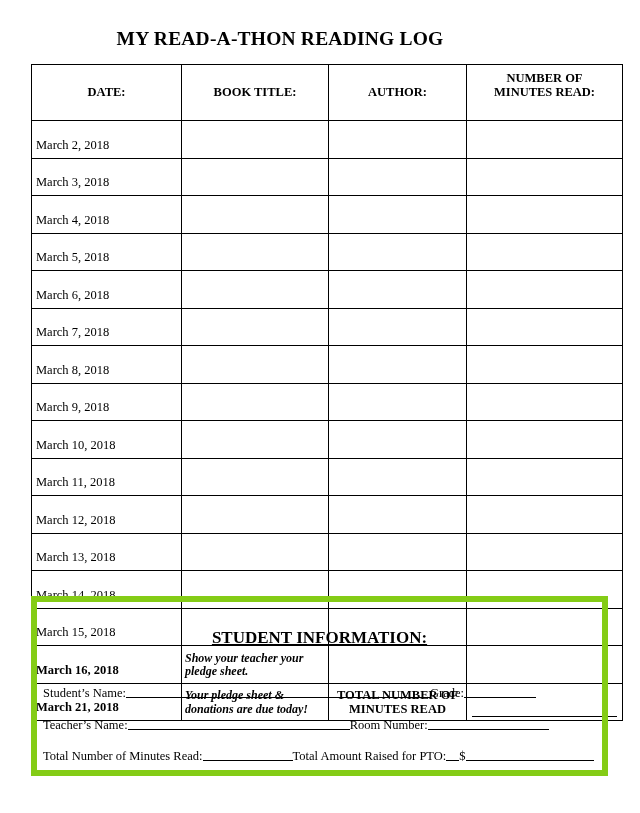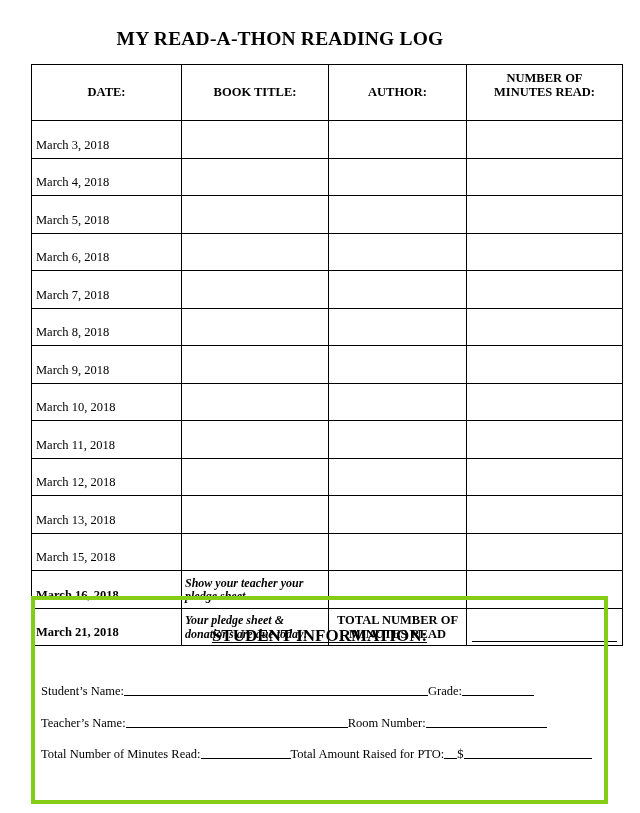--- a/index.html
+++ b/index.html
@@ -97,22 +97,22 @@
     height: 0;
     width: 100%;
   }
 
   
   .student-box {
     position: absolute;
     left: 31px;
     top: 596px;
     width: 577px;
-    height: 208px;
-    border: 4px solid #84cc16;
+    height: 180px;
+    border: 6px solid #84cc16;
     box-sizing: border-box;
   }
   .student-heading {
     text-align: center;
     font-size: 17px;
     font-weight: bold;
     text-decoration: underline;
     margin-top: 26px;
   }
   .field-rows {
@@ -160,20 +160,26 @@
       <th>AUTHOR:</th>
       <th>
         <span>NUMBER OF</span><br>
         <span>MINUTES READ:</span>
       </th>
     </tr>
   </thead>
   <tbody>
 
     <tr>
+      <td class="date-cell">March 2, 2018</td>
+      <td class="entry-cell"></td>
+      <td class="entry-cell"></td>
+      <td class="entry-cell"></td>
+    </tr>
+    <tr>
       <td class="date-cell">March 3, 2018</td>
       <td class="entry-cell"></td>
       <td class="entry-cell"></td>
       <td class="entry-cell"></td>
     </tr>
     <tr>
       <td class="date-cell">March 4, 2018</td>
       <td class="entry-cell"></td>
       <td class="entry-cell"></td>
       <td class="entry-cell"></td>
@@ -221,20 +227,26 @@
       <td class="entry-cell"></td>
     </tr>
     <tr>
       <td class="date-cell">March 12, 2018</td>
       <td class="entry-cell"></td>
       <td class="entry-cell"></td>
       <td class="entry-cell"></td>
     </tr>
     <tr>
       <td class="date-cell">March 13, 2018</td>
+      <td class="entry-cell"></td>
+      <td class="entry-cell"></td>
+      <td class="entry-cell"></td>
+    </tr>
+    <tr>
+      <td class="date-cell">March 14, 2018</td>
       <td class="entry-cell"></td>
       <td class="entry-cell"></td>
       <td class="entry-cell"></td>
     </tr>
     <tr>
       <td class="date-cell">March 15, 2018</td>
       <td class="entry-cell"></td>
       <td class="entry-cell"></td>
       <td class="entry-cell"></td>
     </tr>

